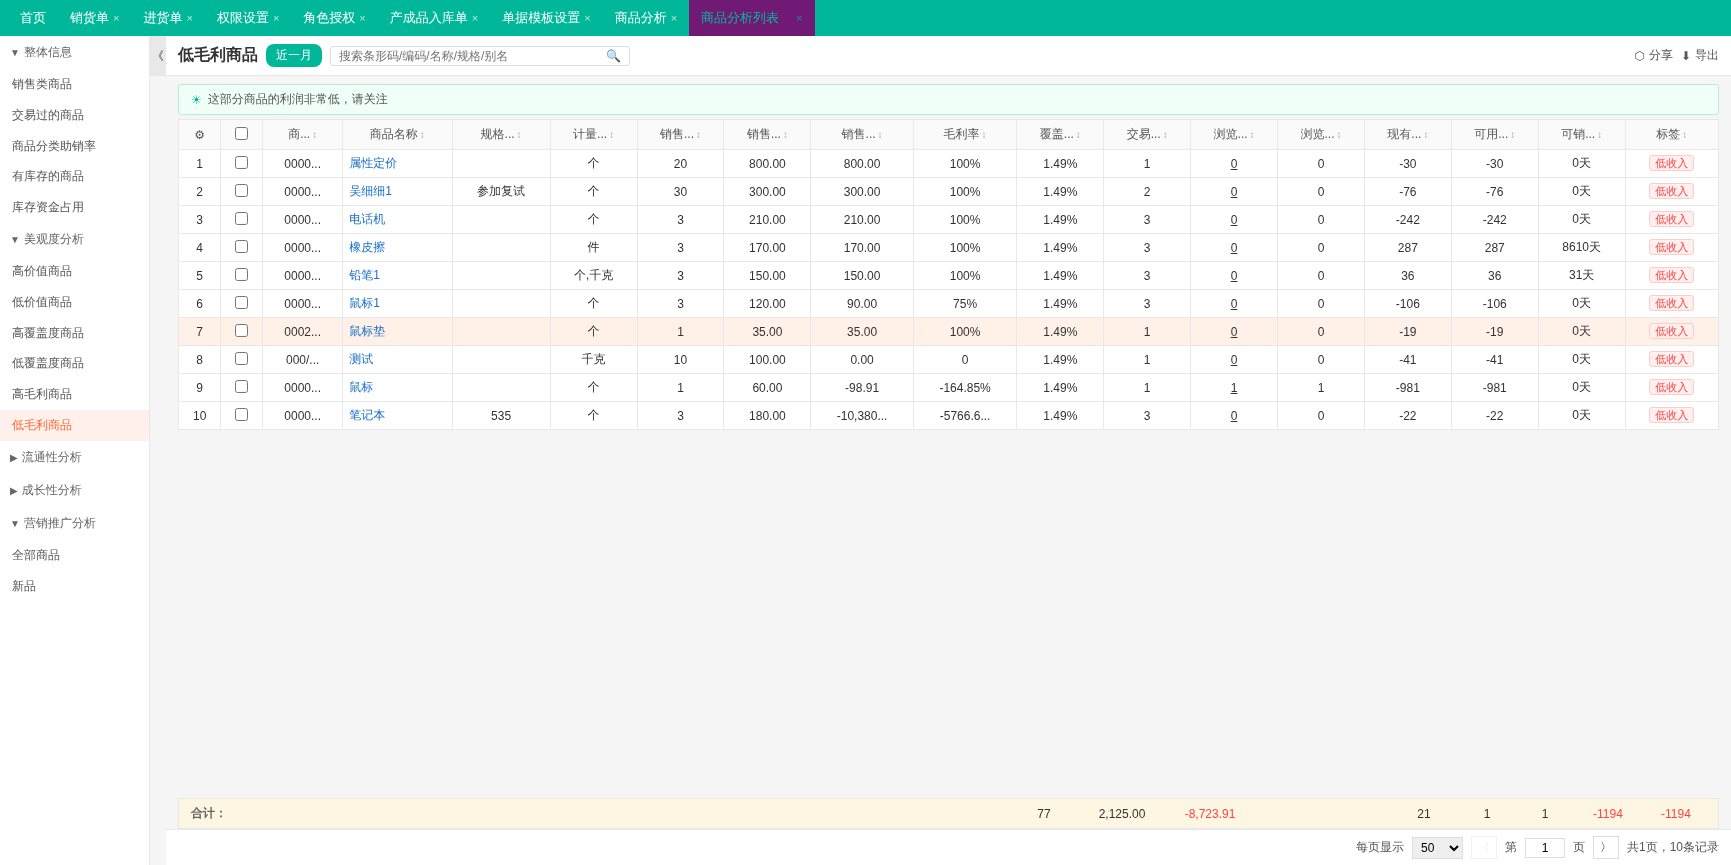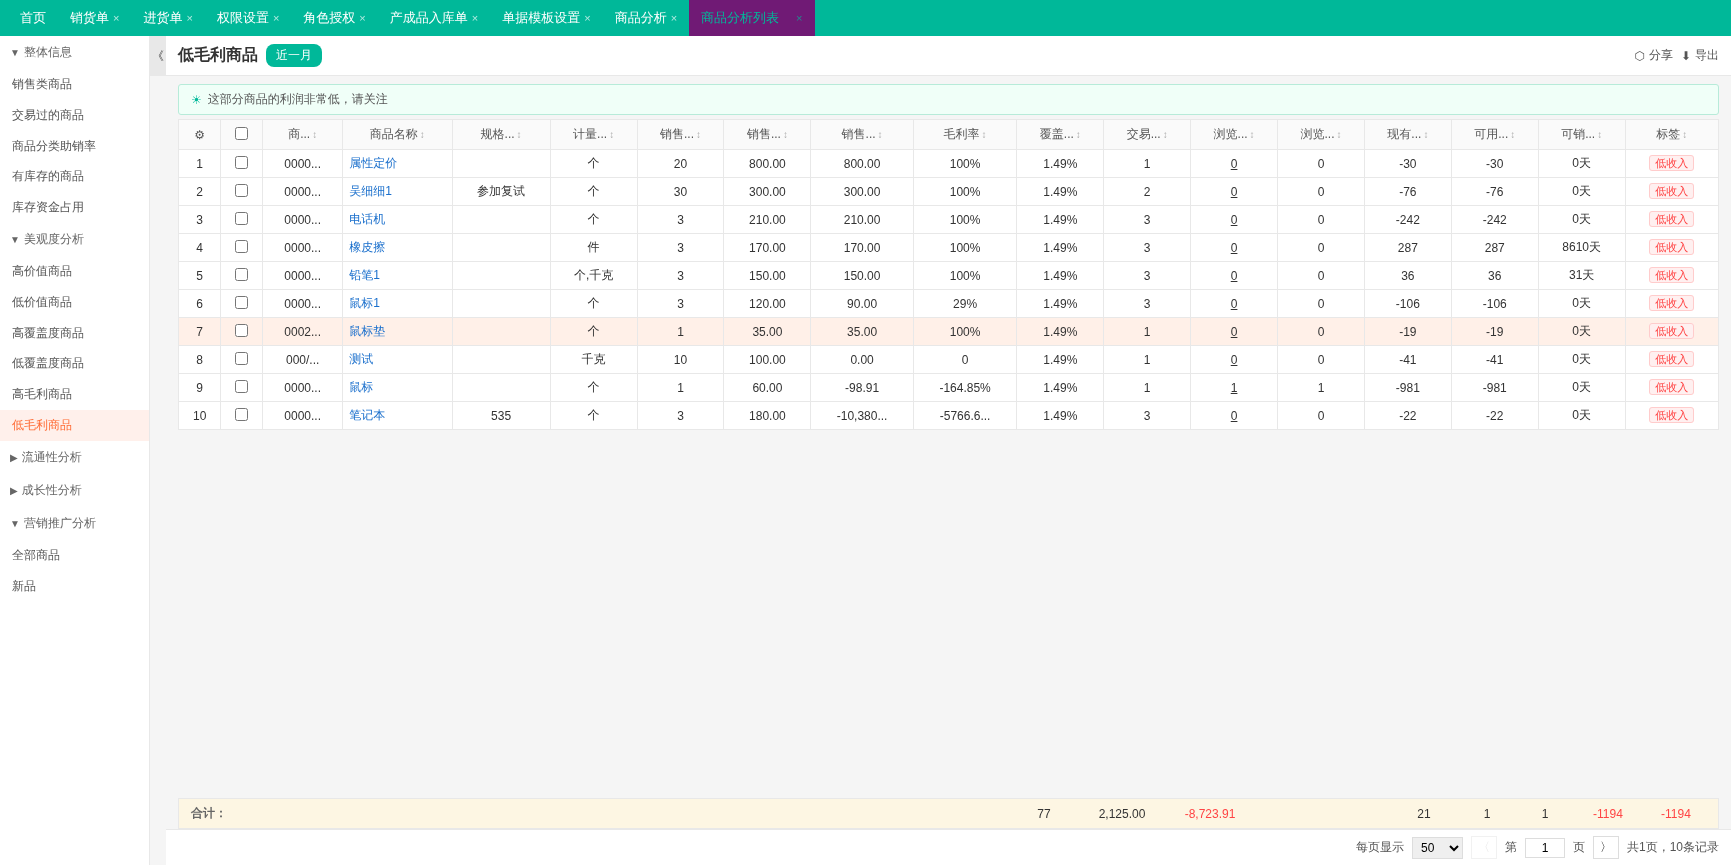--- a/index.html
+++ b/index.html
@@ -322,20 +322,24 @@
     <div class="sidebar-item">新品</div>
   </div>
 
   <div class="collapse-btn">《</div>
 
   <div class="main-content">
 
     <div class="page-header">
       <span class="page-title">低毛利商品</span>
       <button class="time-filter-btn">近一月</button>
+      <div class="search-box">
+        <input type="text" placeholder="搜索条形码/编码/名称/规格/别名" style="">
+        <span style="color:#aaa;">🔍</span>
+      </div>
       <div class="header-right">
         <button class="btn-share">
           <span>⬡</span>
           <span>分享</span>
         </button>
         <button class="btn-export">
           <span>⬇</span>
           <span>导出</span>
         </button>
       </div>
@@ -474,21 +478,21 @@
             <tr>
     <td>6</td>
     <td><input type="checkbox" style=""></td>
     <td>0000...</td>
     <td style="text-align:left;cursor:pointer;color:#1a6fcc;">鼠标1</td>
     <td></td>
     <td>个</td>
     <td>3</td>
     <td>120.00</td>
     <td class="">90.00</td>
-    <td class="">29%</td>
+    <td class="">75%</td>
     <td>1.49%</td>
     <td>3</td>
     <td class="underline-link">0</td>
     <td>0</td>
     <td class="red-text">-106</td>
     <td class="red-text">-106</td>
     <td class="red-text">0天</td>
     <td><span class="tag-low-income">低收入</span></td>
   </tr>
             <tr class="highlighted">

